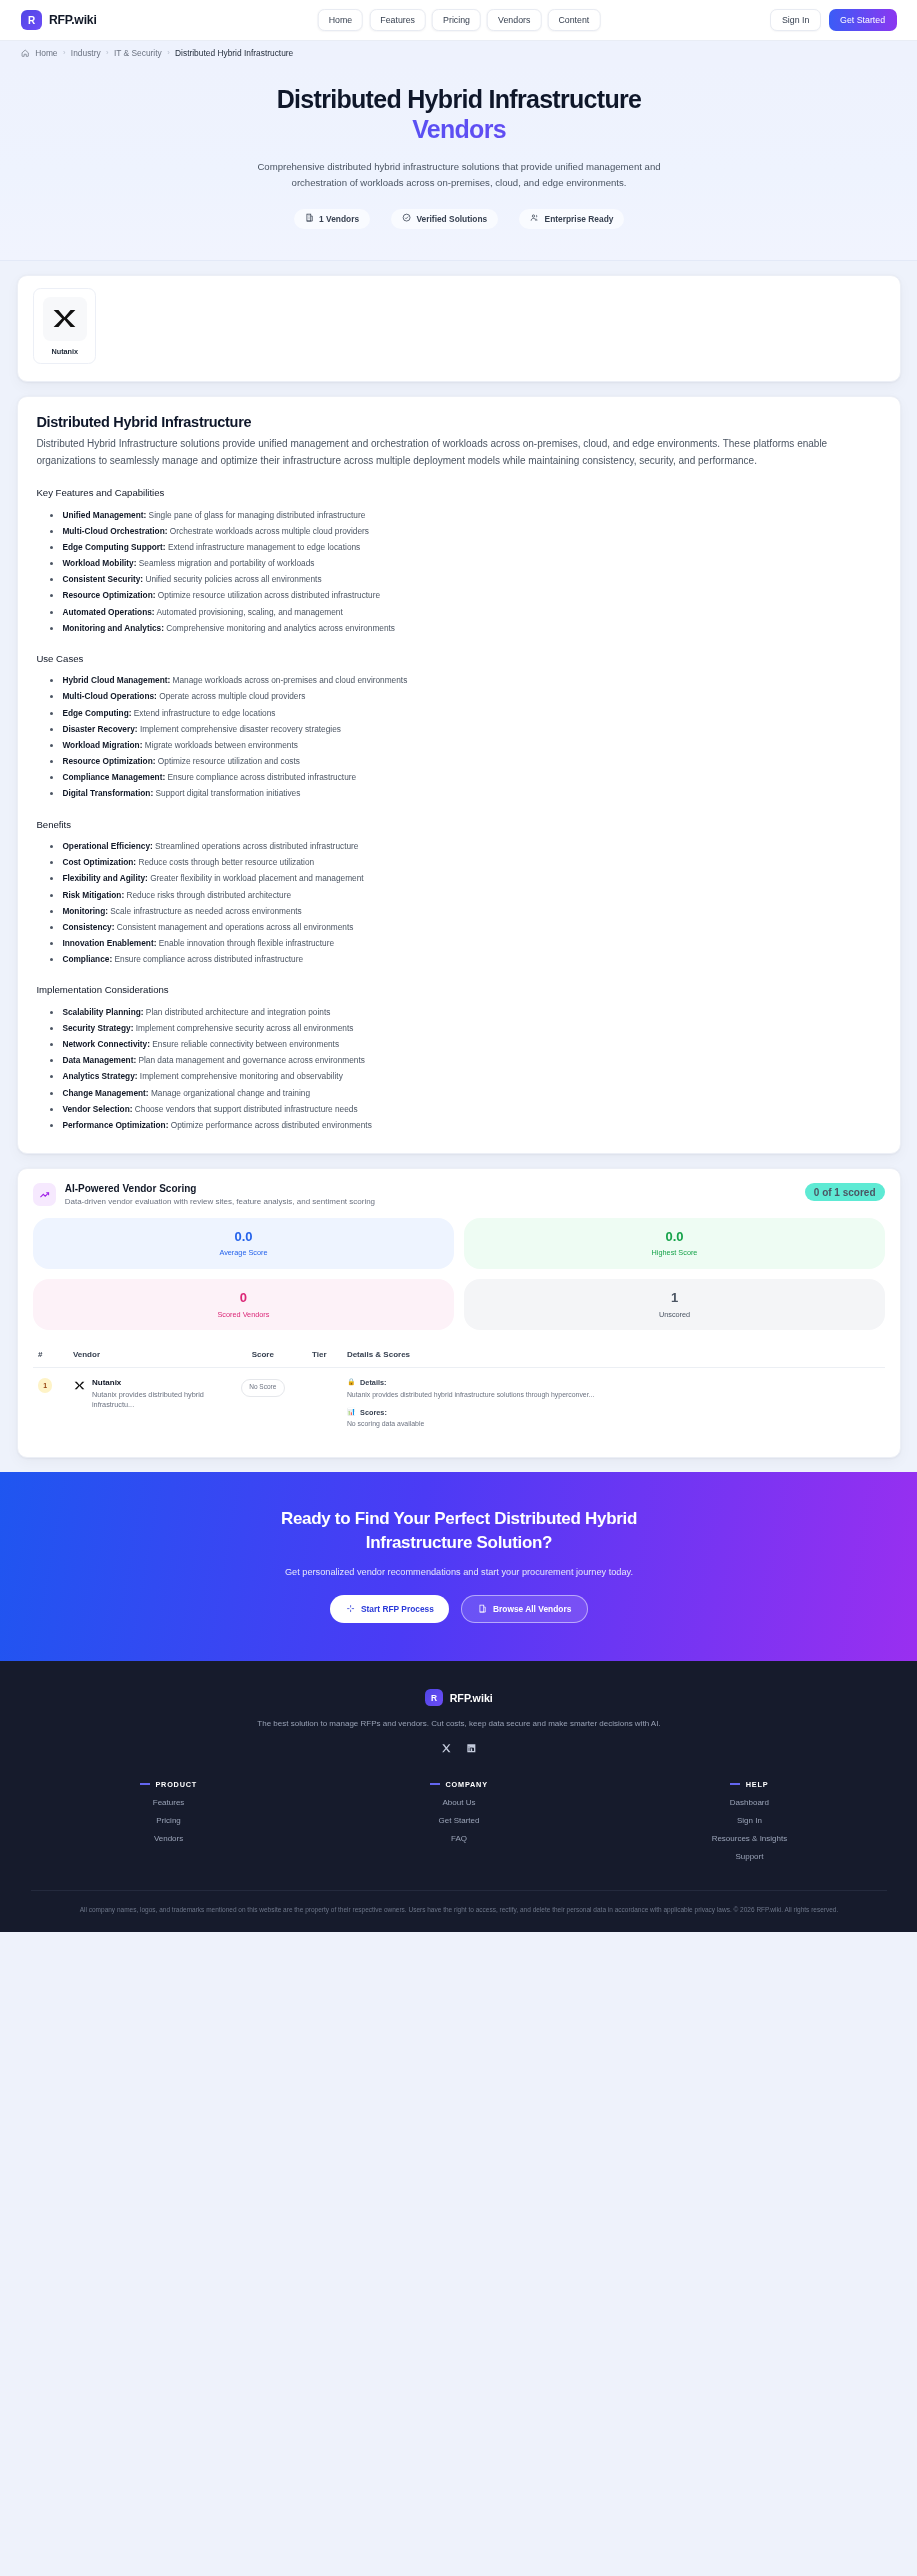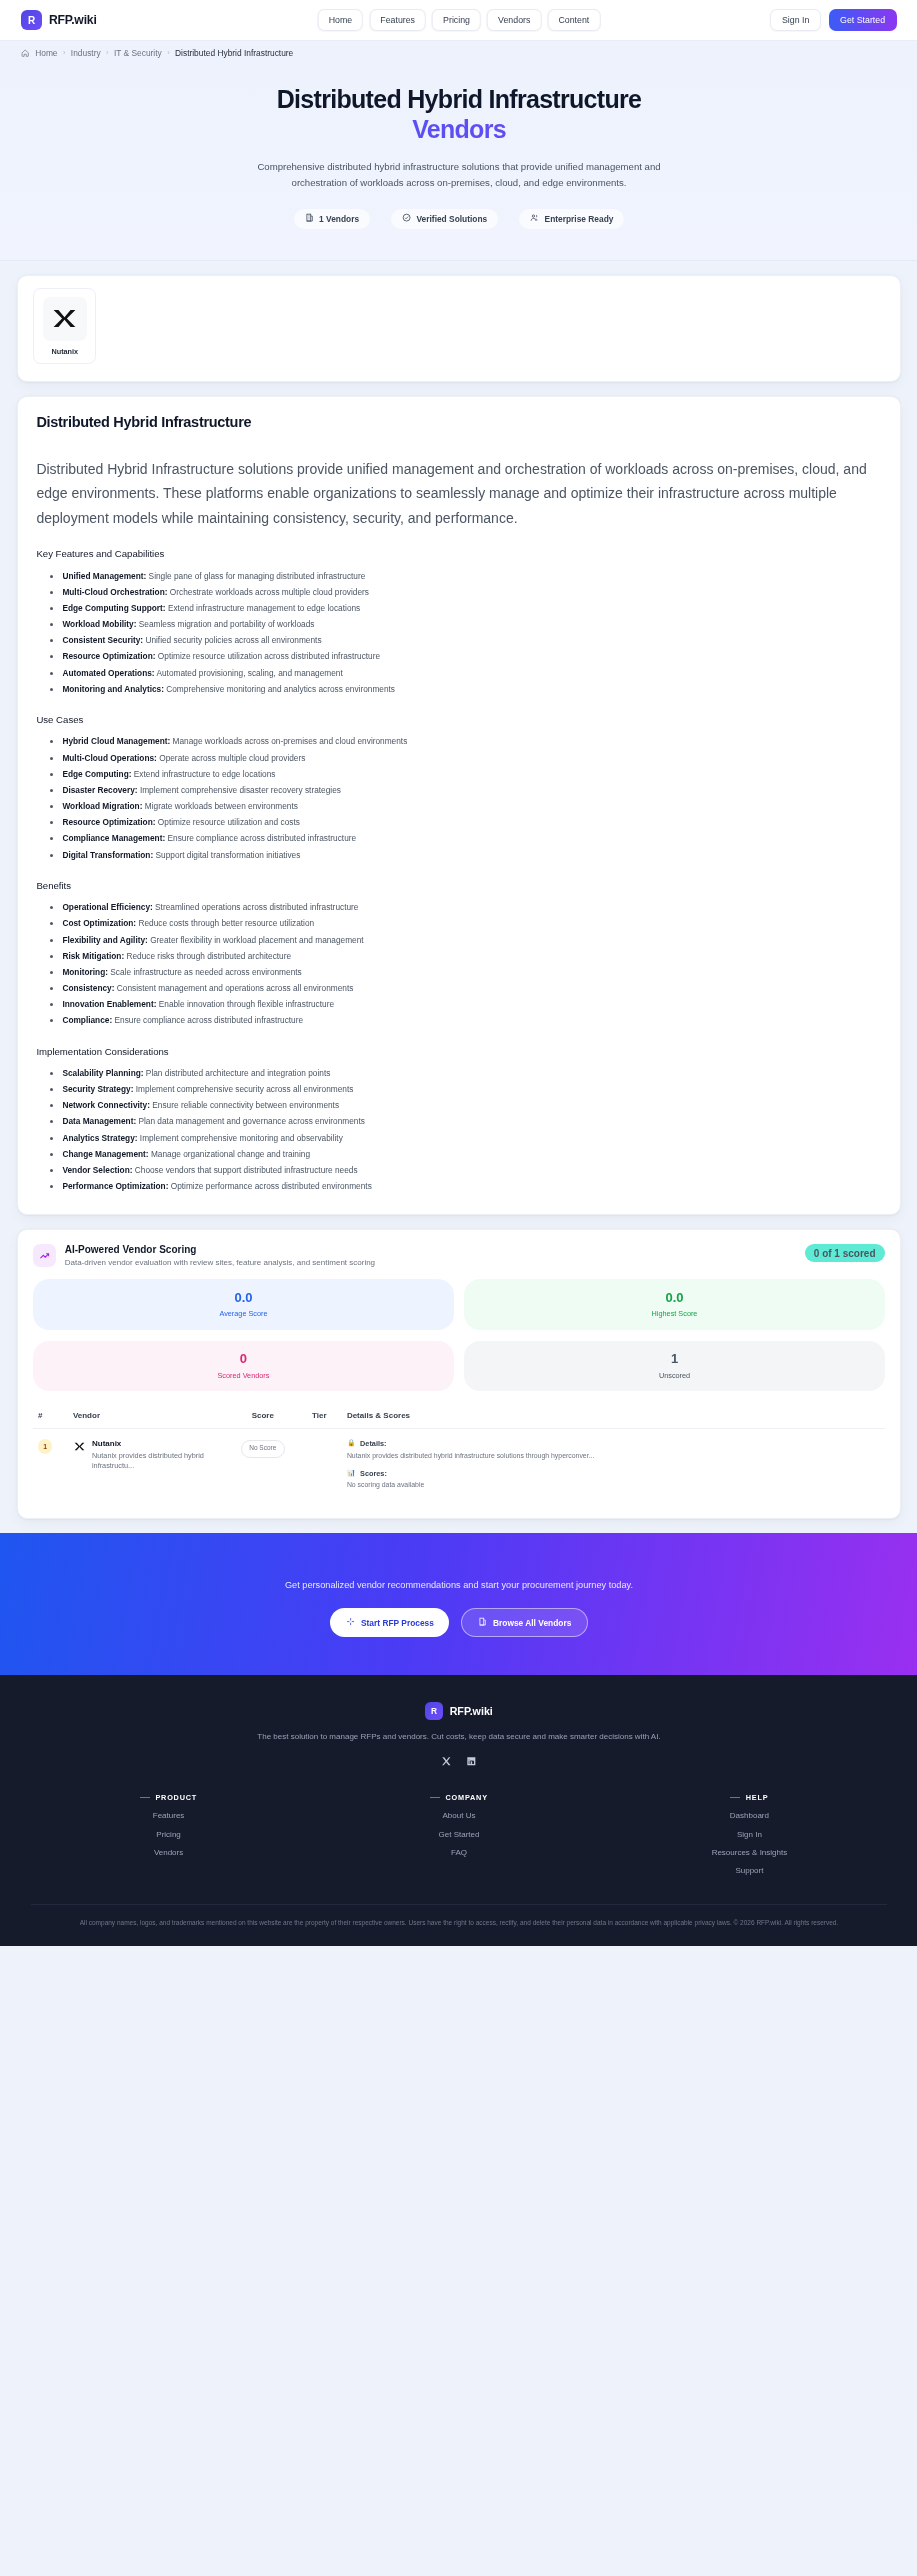--- a/index.html
+++ b/index.html
@@ -103,21 +103,21 @@
   .vtile-logo {
     width: 44px; height: 44px; margin: 0 auto; border-radius: 7.6px; background: #f7f8fa;
     display: flex; align-items: center; justify-content: center;
   }
   .vtile-logo svg { width: 29px; height: 29px; }
   .vtile-name { font-size: 7.3px; font-weight: 600; color: #1f2937; margin-top: 6.1px; }
 
   
   .article { padding: 17px 18.4px 20px; }
   .article h2 { font-size: 14.5px; font-weight: 700; color: #0f172a; letter-spacing: -0.3px; }
-  .lede { margin-top: 27px; font-size: 14px; line-height: 1.78; color: #4b5563; }
+  .lede { margin-top: 5px; font-size: 10px; line-height: 1.78; color: #4b5563; }
   .article h3 { margin-top: 17px; font-size: 9.6px; font-weight: 400; color: #111827; }
   .article ul { margin-top: 8.4px; padding-left: 26px; list-style: disc; }
   .article li { font-size: 8.3px; line-height: 1.95; color: #4b5563; }
   .article li b { color: #111827; font-weight: 700; }
 
   
   .score-head { display: flex; align-items: flex-start; padding: 13.8px 15.3px 0; }
   .schip {
     width: 23px; height: 23px; border-radius: 6.9px; background: #f6e9fe;
     display: flex; align-items: center; justify-content: center; flex: none; margin-right: 8.4px;
@@ -425,20 +425,21 @@
                 </div>
               </td>
             </tr>
           </tbody>
         </table>
       </div>
     </div>
   </div>
 
   <div class="cta">
+    <h2>Ready to Find Your Perfect Distributed Hybrid Infrastructure Solution?</h2>
     <p>Get personalized vendor recommendations and start your procurement journey today.</p>
     <div class="cta-btns">
       <div class="cbtn solid">
         <span><svg viewBox="0 0 24 24" fill="none" stroke="#2a3ad8" stroke-width="2">
               <path d="M12 3v6M12 15v6M3 12h6M15 12h6"></path>
             </svg></span>
         <span>Start RFP Process</span>
       </div>
       <div class="cbtn ghost">
         <span><svg viewBox="0 0 24 24" fill="none" stroke="#ffffff" stroke-width="2">

